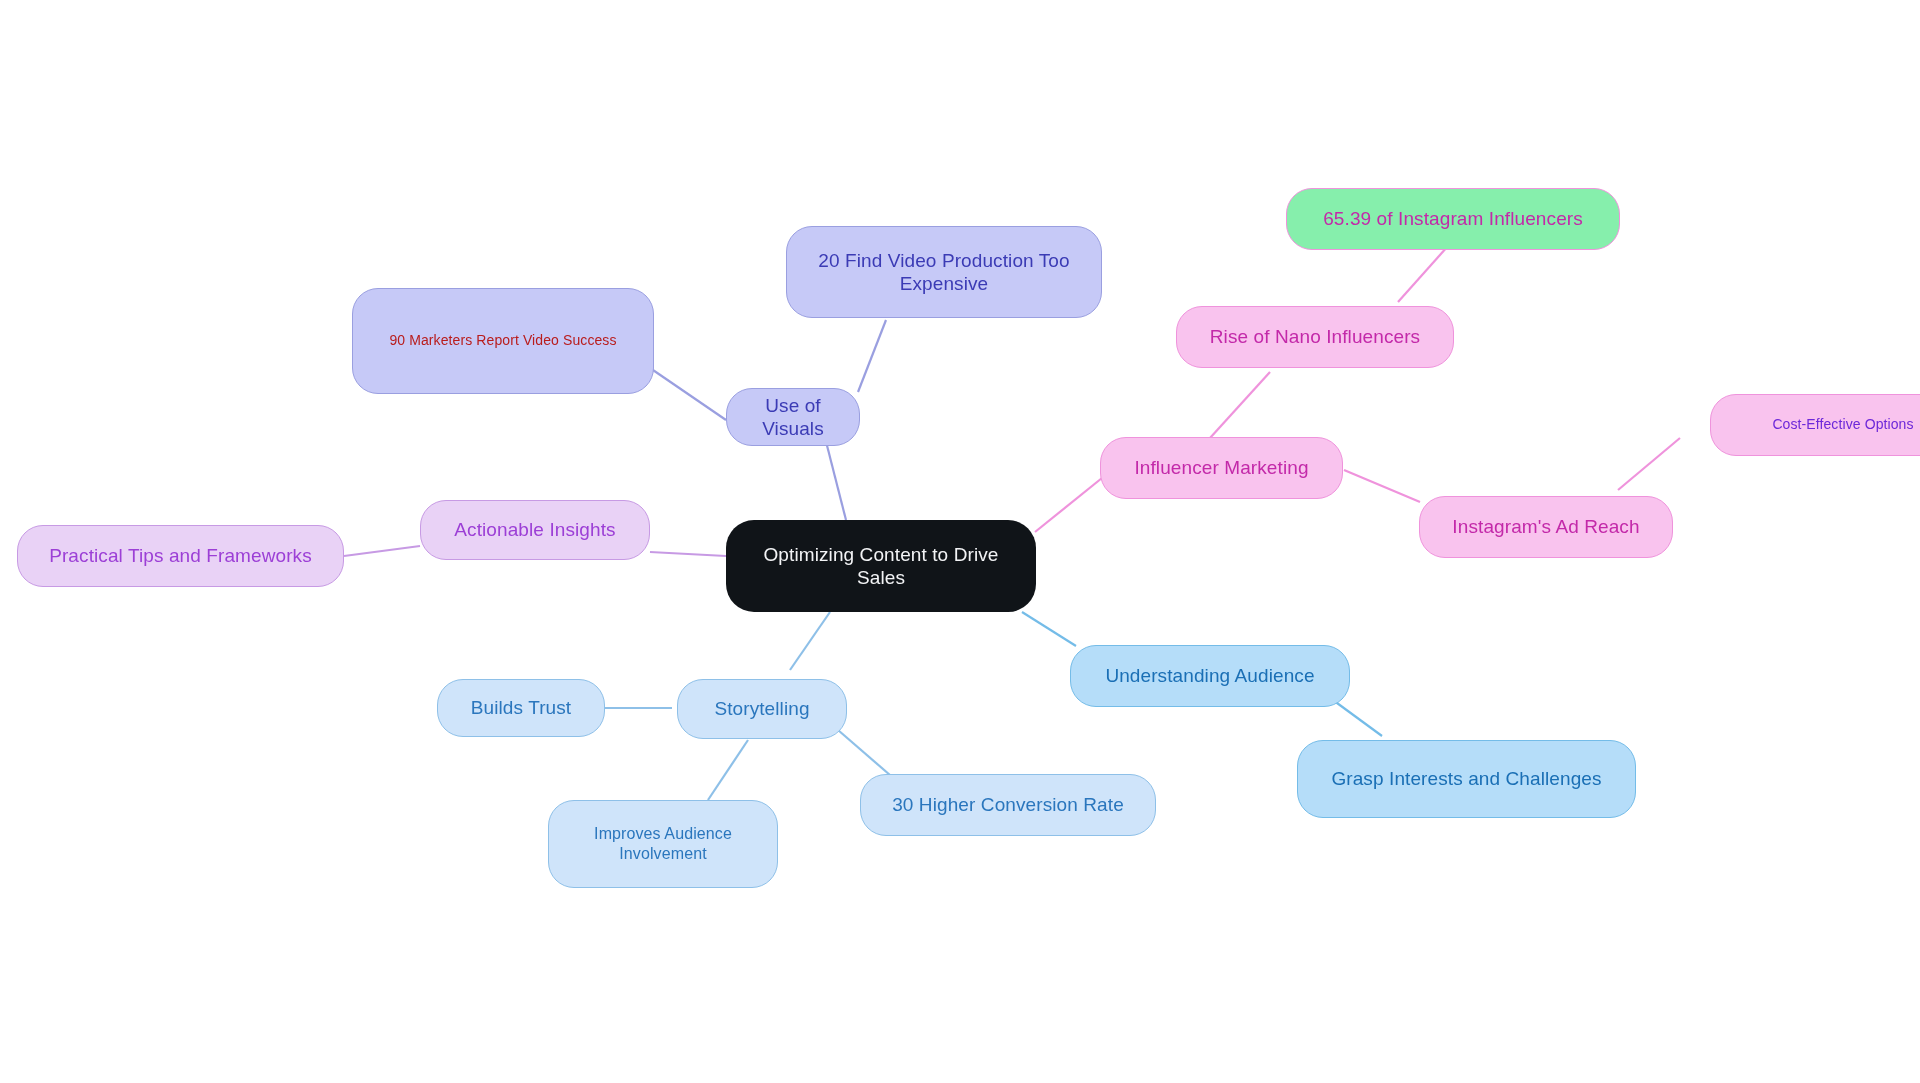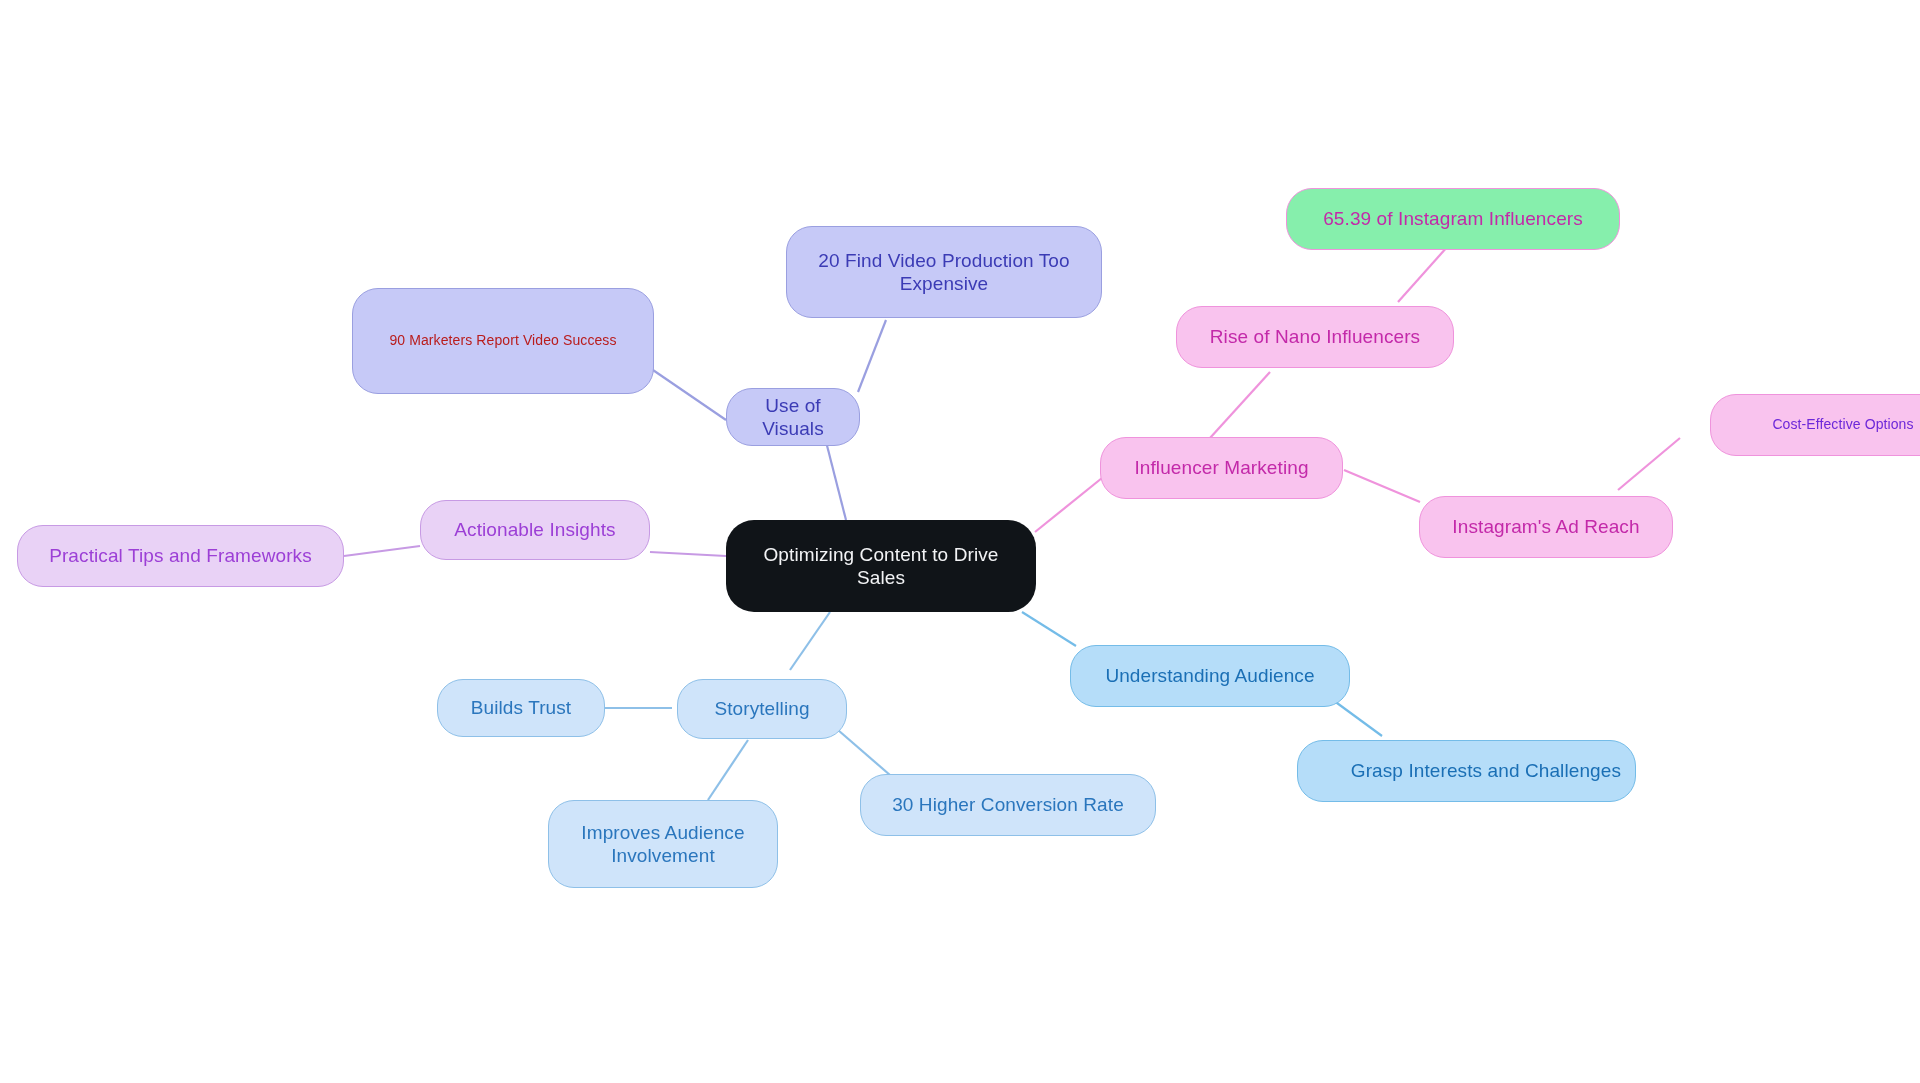--- a/index.html
+++ b/index.html
@@ -121,37 +121,37 @@
   </div>
 
   <div class="node" style="left:1710px; top:394px; width:266px; height:62px; background:#f9c3ee; border-color:#ef93dc; color:#6d28d9; font-size:14px;">
     <span>Cost-Effective Options</span>
   </div>
 
   <div class="node" style="left:1070px; top:645px; width:280px; height:62px; background:#b5ddf9; border-color:#74bce8; color:#1a6fb5; font-size:19px;">
     <span>Understanding Audience</span>
   </div>
 
-  <div class="node" style="left:1297px; top:740px; width:339px; height:62px; background:#b5ddf9; border-color:#74bce8; color:#1a6fb5; font-size:19px;justify-content:flex-end;">
+  <div class="node" style="left:1297px; top:740px; width:339px; height:78px; background:#b5ddf9; border-color:#74bce8; color:#1a6fb5; font-size:19px;">
     <span>Grasp Interests and Challenges</span>
   </div>
 
   <div class="node" style="left:677px; top:679px; width:170px; height:60px; background:#cfe4fa; border-color:#8ec0e8; color:#2a76bd; font-size:19px;">
     <span>Storytelling</span>
   </div>
 
   <div class="node" style="left:437px; top:679px; width:168px; height:58px; background:#cfe4fa; border-color:#8ec0e8; color:#2a76bd; font-size:19px;">
     <span>Builds Trust</span>
   </div>
 
   <div class="node" style="left:860px; top:774px; width:296px; height:62px; background:#cfe4fa; border-color:#8ec0e8; color:#2a76bd; font-size:19px;">
     <span>30 Higher Conversion Rate</span>
   </div>
 
-  <div class="node" style="left:548px; top:800px; width:230px; height:88px; background:#cfe4fa; border-color:#8ec0e8; color:#2a76bd; font-size:19px;">
+  <div class="node" style="left:548px; top:800px; width:230px; height:88px; background:#cfe4fa; border-color:#8ec0e8; color:#2a76bd; font-size:16px;">
     <span>Improves Audience Involvement</span>
   </div>
 
   <div class="node" style="left:420px; top:500px; width:230px; height:60px; background:#e9d2f6; border-color:#c79ae4; color:#9c3fd6; font-size:19px;">
     <span>Actionable Insights</span>
   </div>
 
   <div class="node" style="left:17px; top:525px; width:327px; height:62px; background:#e9d2f6; border-color:#c79ae4; color:#9c3fd6; font-size:19px;">
     <span>Practical Tips and Frameworks</span>
   </div>

